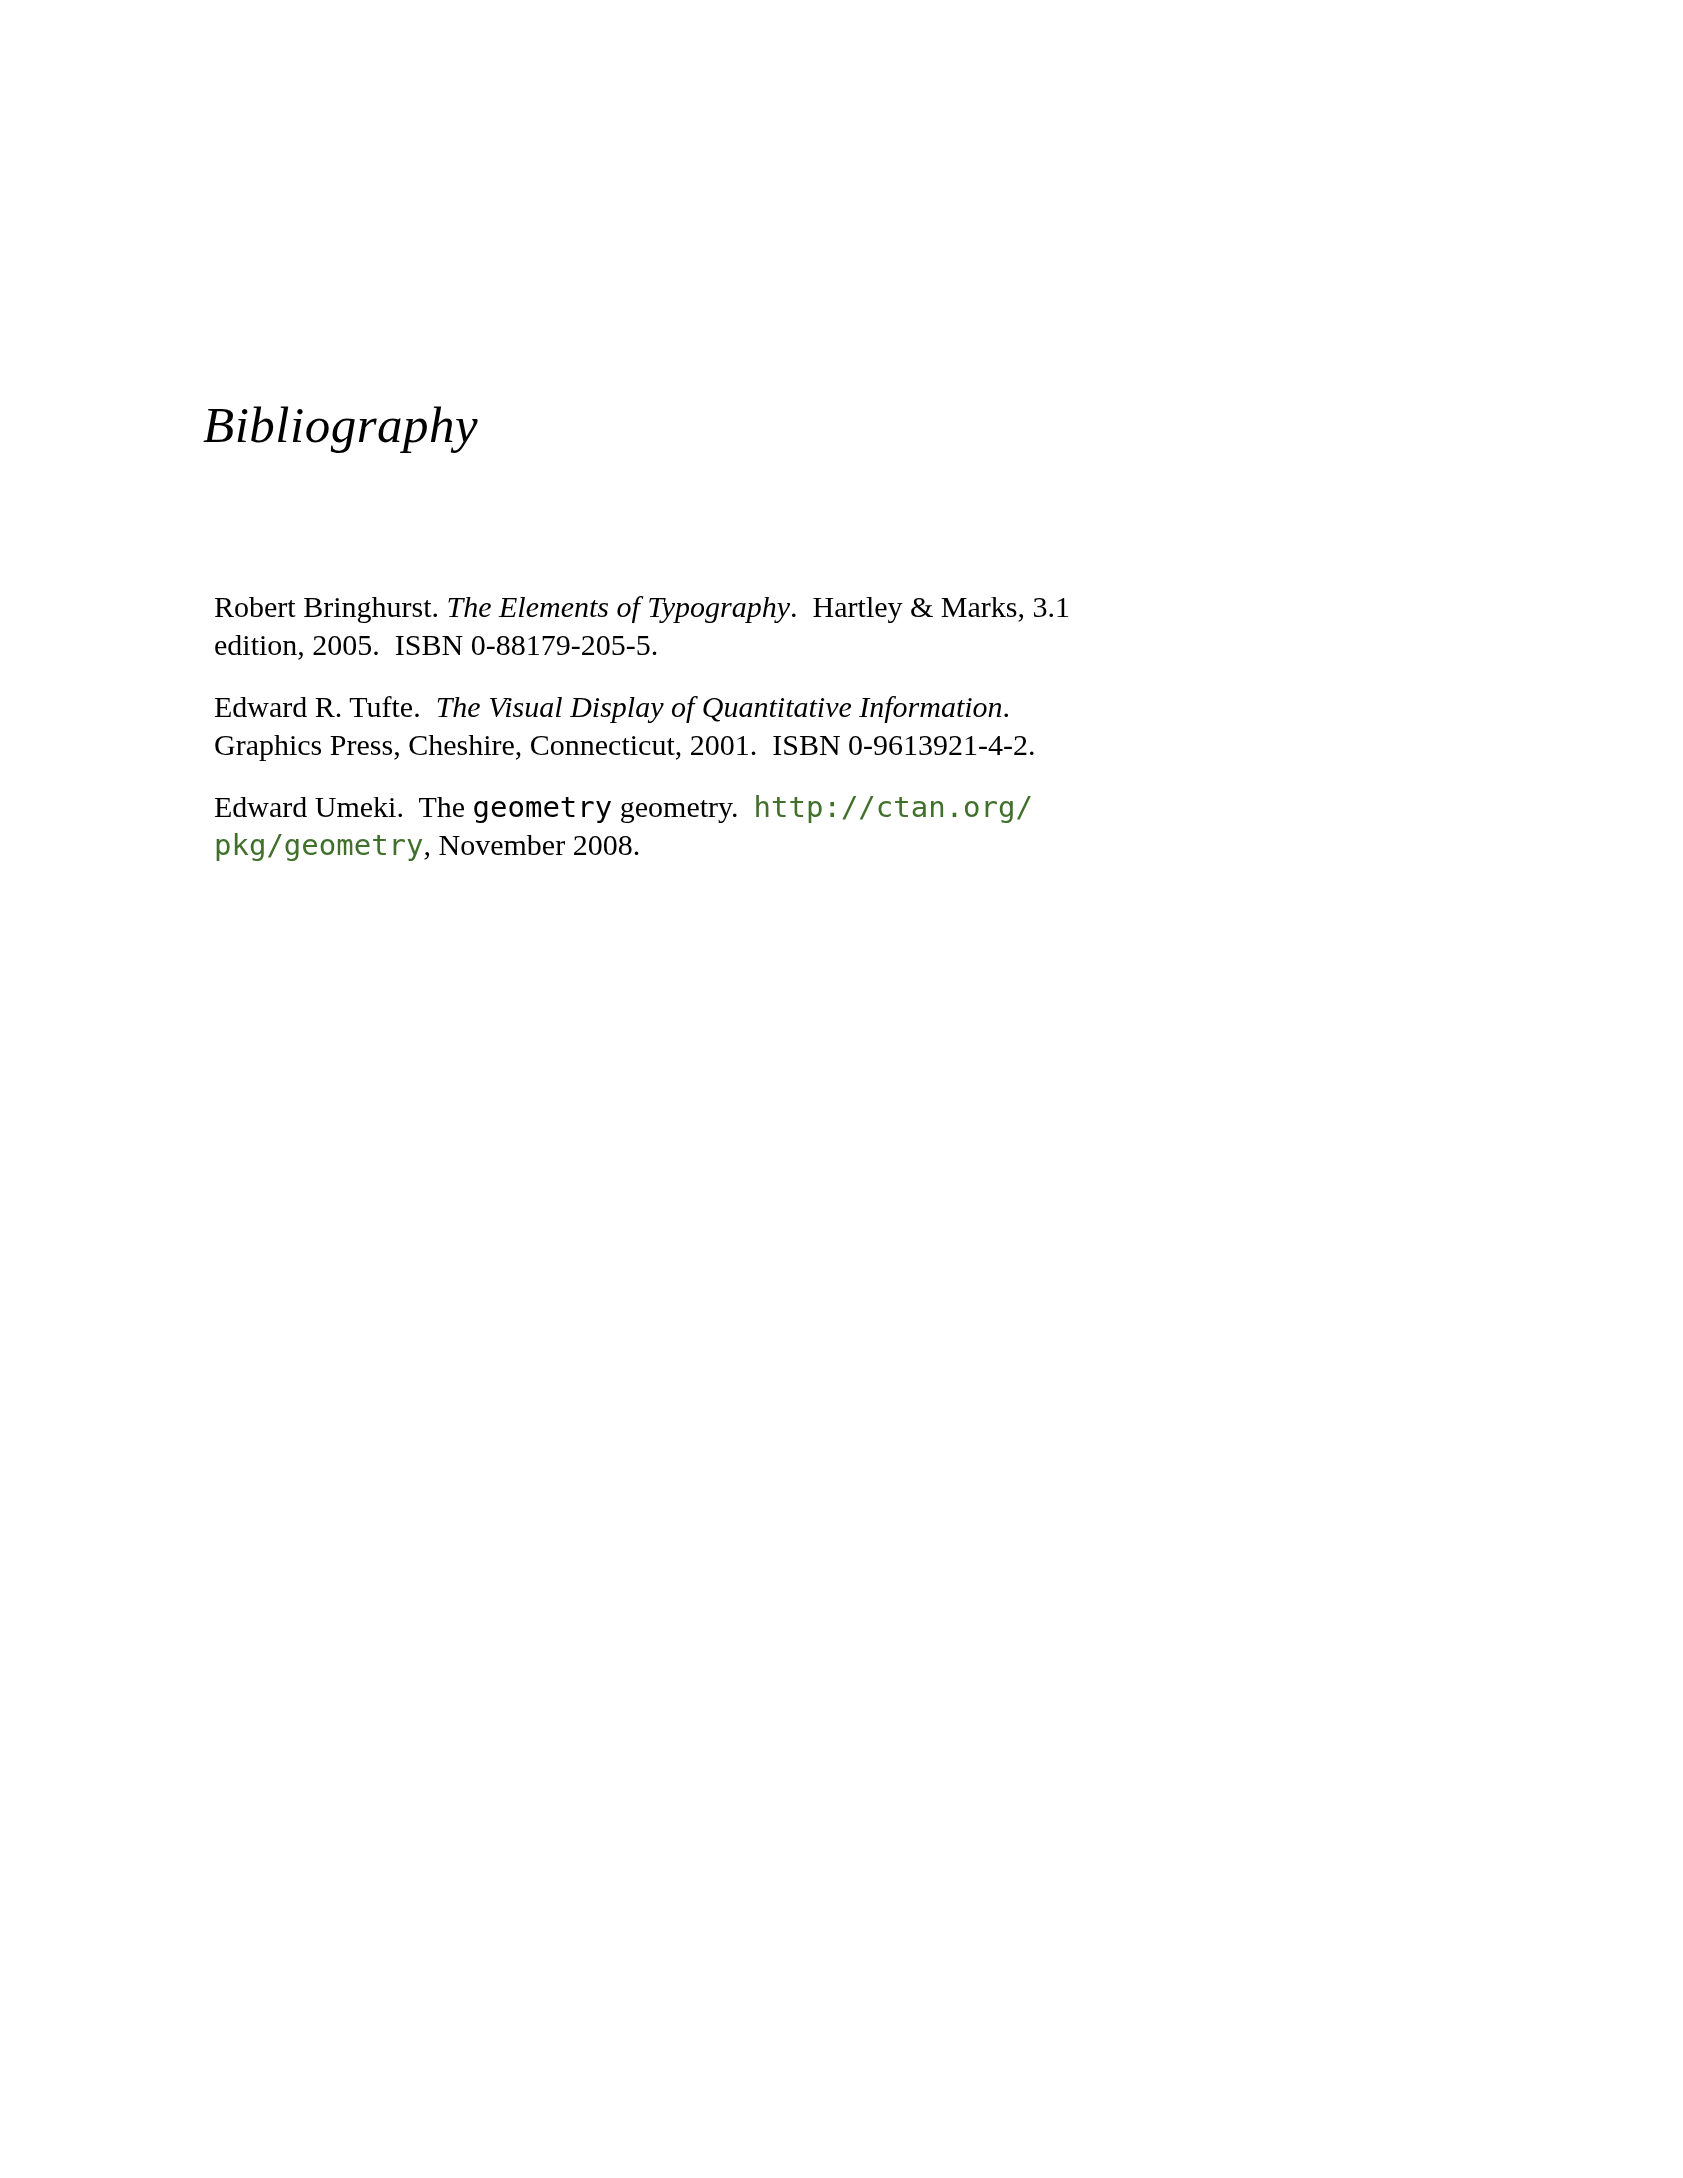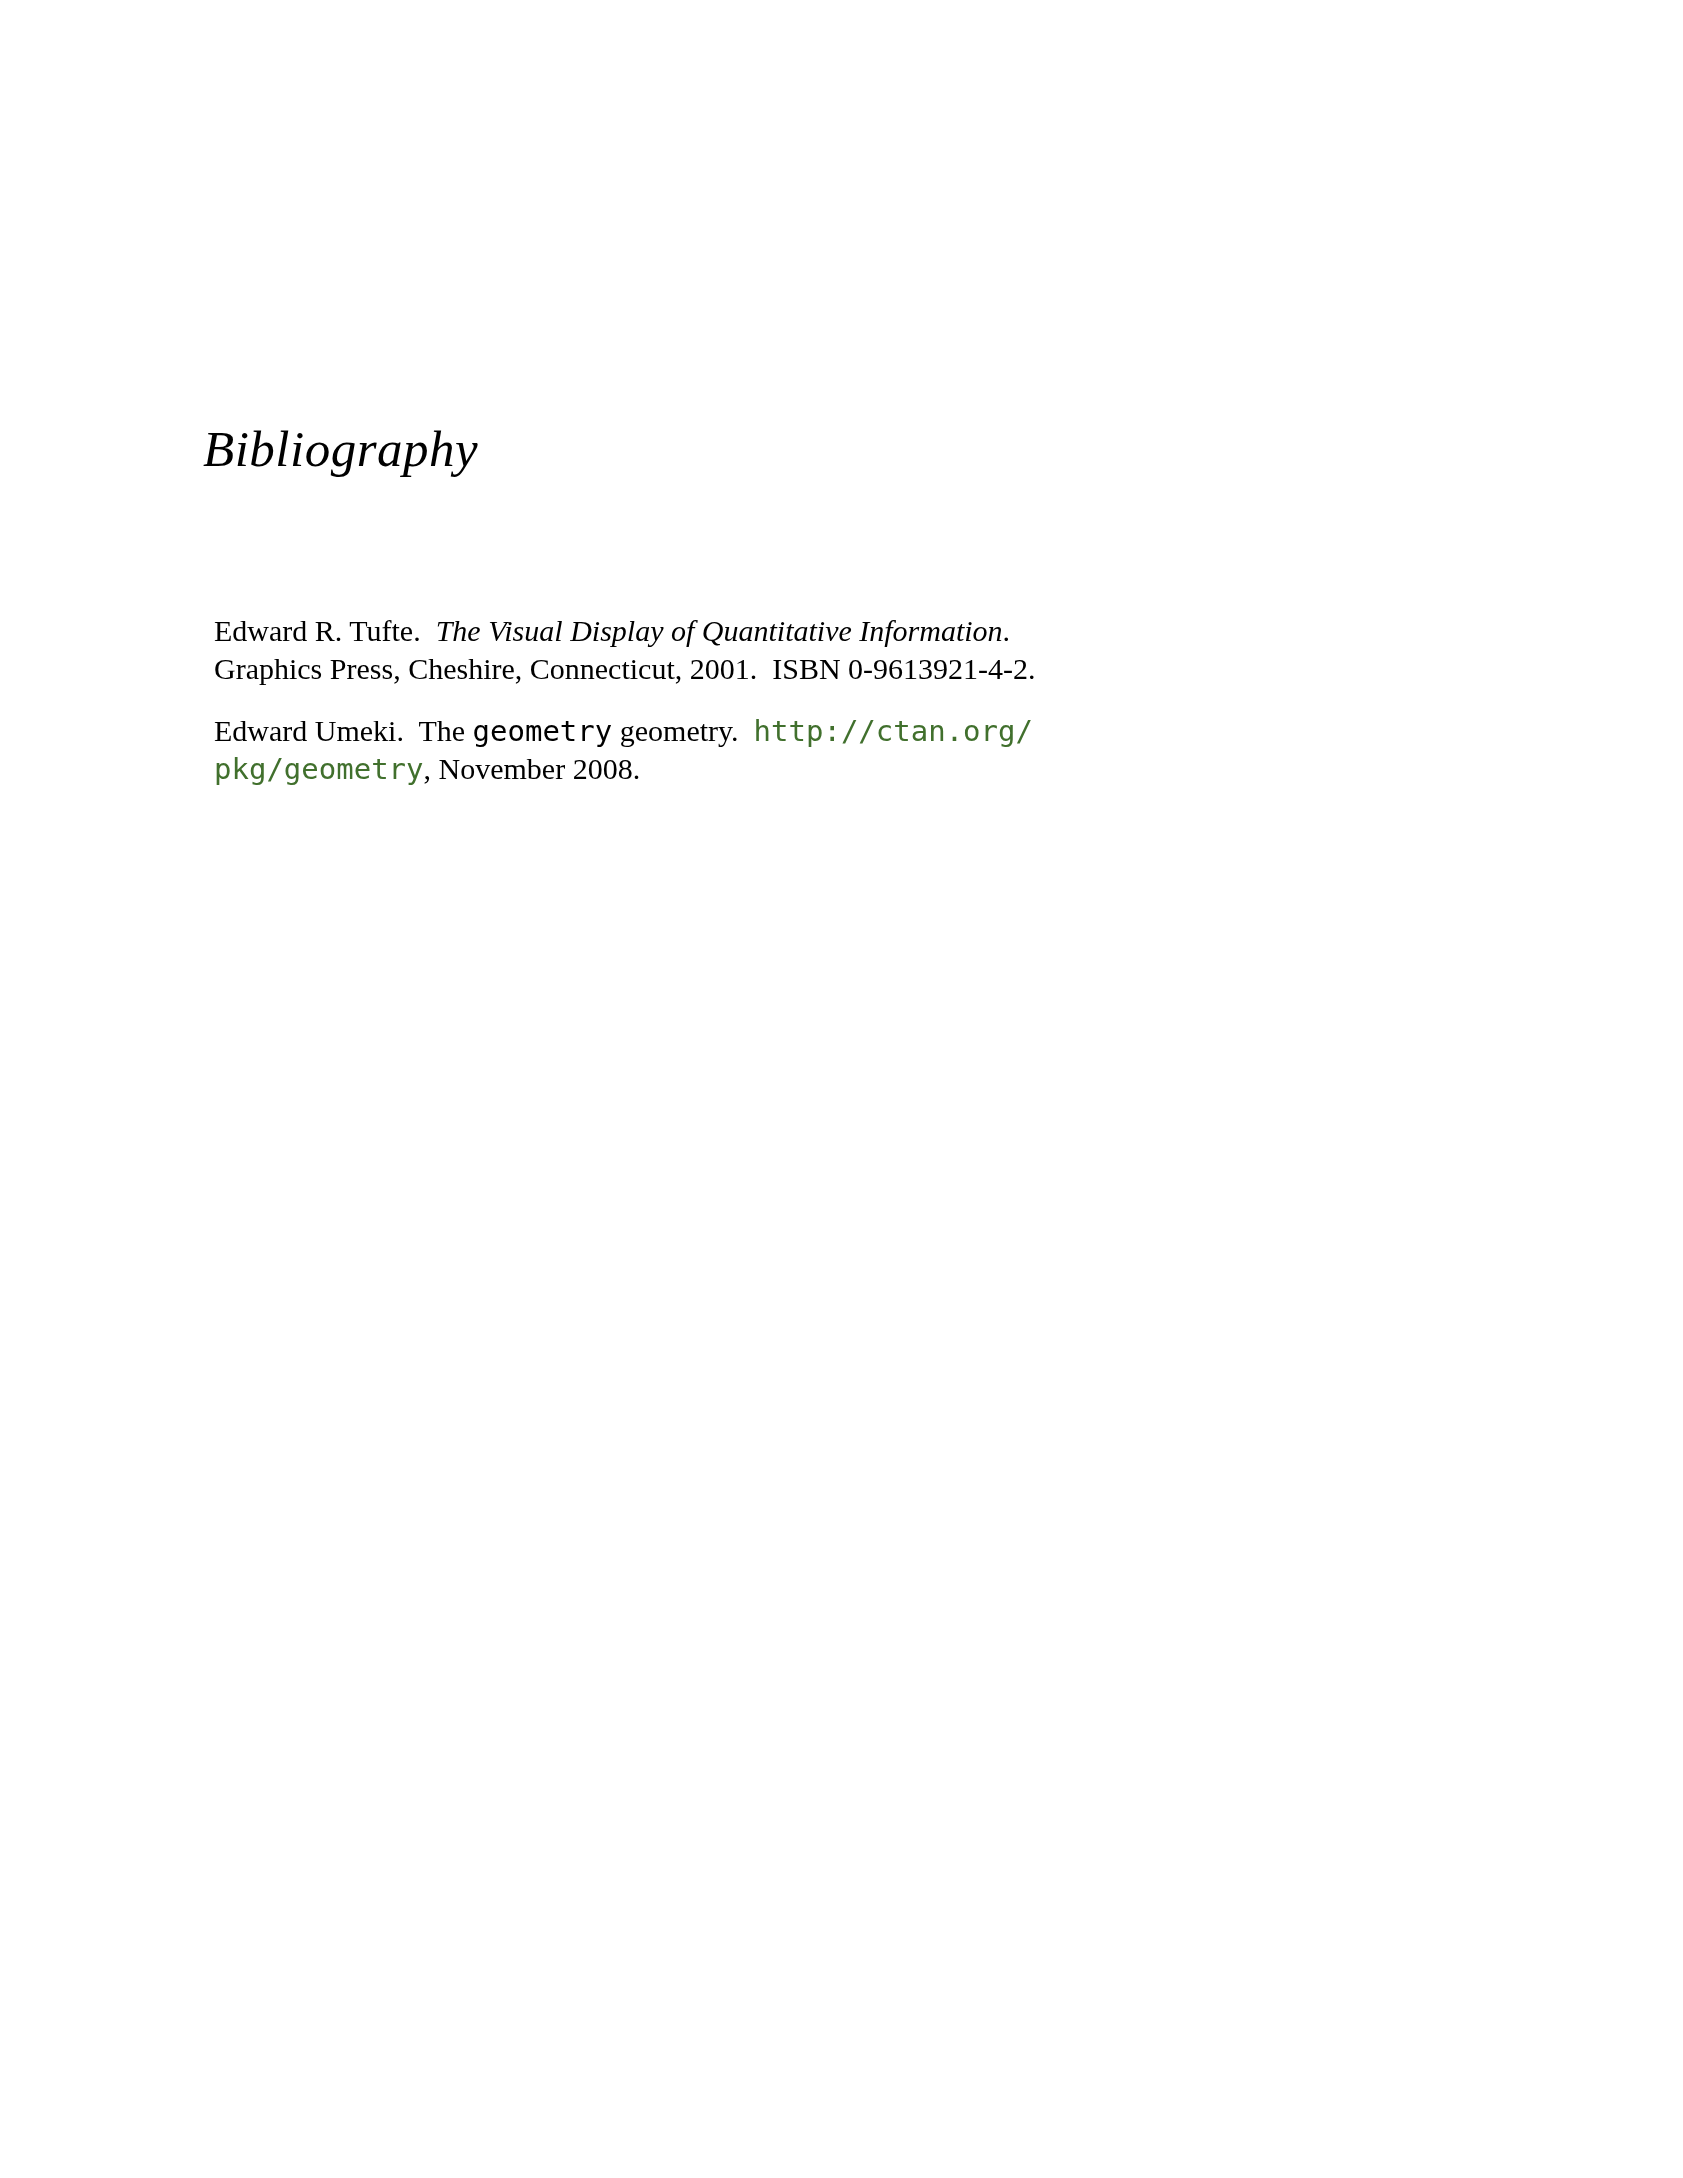--- a/index.html
+++ b/index.html
@@ -12,21 +12,20 @@
     width: 1683px;
     height: 2178px;
     font-family: "Liberation Serif", serif;
     color: #000000;
     overflow: hidden;
   }
   .page {
     position: absolute;
     inset: 0;
     background: #ffffff;
-    margin-top: 24px;
   }
   h1.chapter-title {
     position: absolute;
     left: 203px;
     top: 400px;
     margin: 0;
     font-family: "Liberation Serif", serif;
     font-style: italic;
     font-weight: normal;
     font-size: 51px;
@@ -65,17 +64,18 @@
     font-size: 29px;
     text-decoration: none;
   }
 </style>
 </head>
 <body>
 
 <main class="page">
   <h1 class="chapter-title">Bibliography</h1>
   <section class="bib-list" id="bib-list">
+      <p class="entry"><span class="seg-rm">Robert Bringhurst. </span><span class="seg-it">The Elements of Typography</span><span class="seg-rm">.  Hartley &amp; Marks, 3.1 edition, 2005.  ISBN 0-88179-205-5.</span></p>
       <p class="entry"><span class="seg-rm">Edward R. Tufte.  </span><span class="seg-it">The Visual Display of Quantitative Information</span><span class="seg-rm">.  Graphics Press, Cheshire, Connecticut, 2001.  ISBN 0-9613921-4-2.</span></p>
       <p class="entry"><span class="seg-rm">Edward Umeki.  The </span><span class="seg-tt">geometry</span><span class="seg-rm"> geometry.  </span><a class="seg-url" style="color: rgb(65, 112, 45);">http:/<wbr>/<wbr>ctan.org/<wbr>pkg/<wbr>geometry</a><span class="seg-rm">, November 2008.</span></p>
     </section>
 </main>
 
 
 </body></html>

